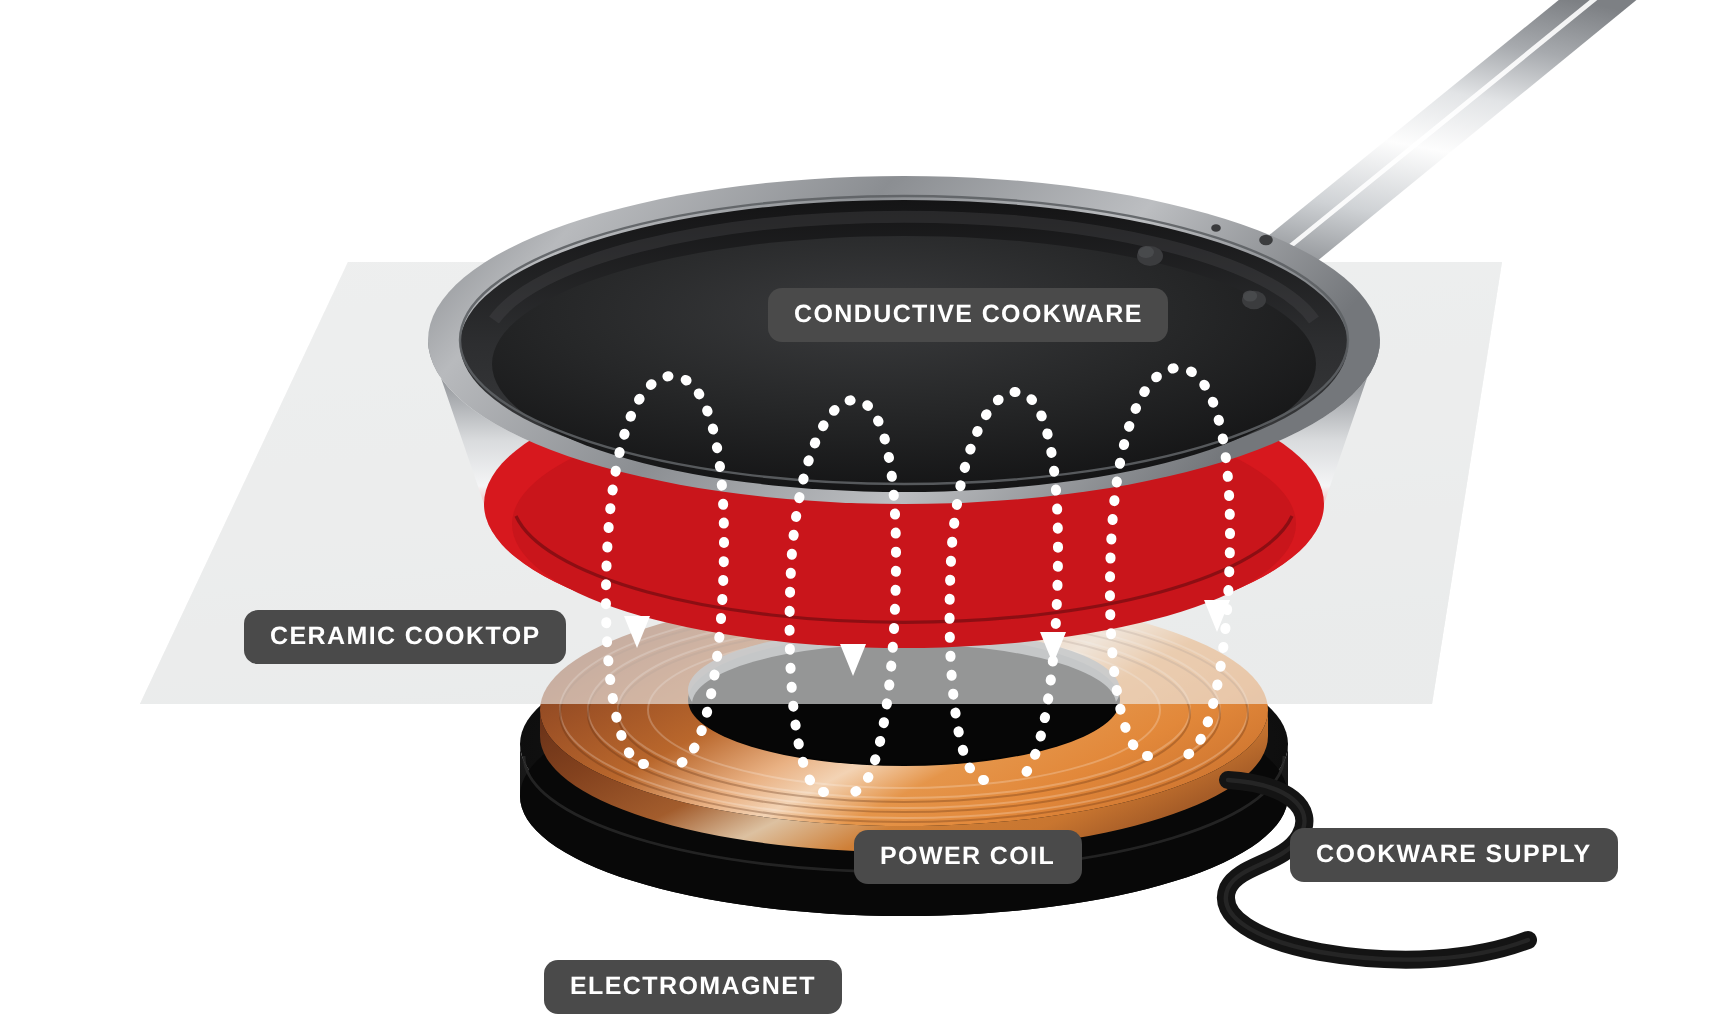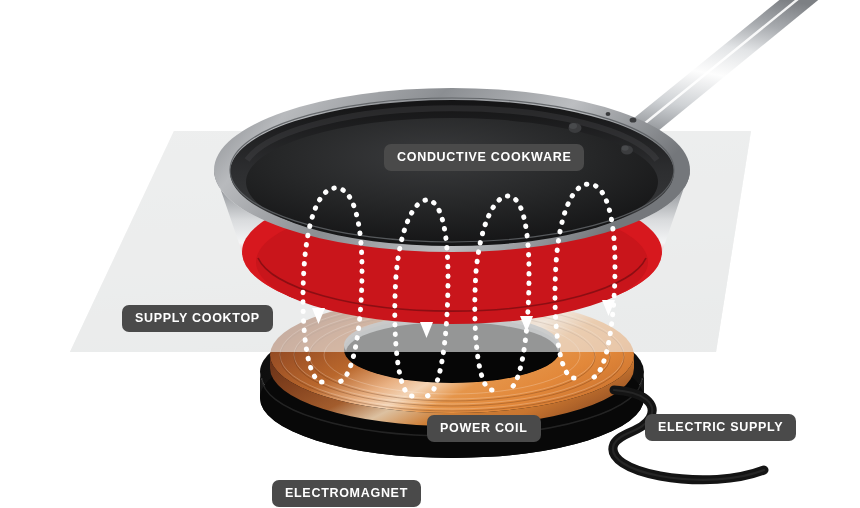--- a/index.html
+++ b/index.html
@@ -266,21 +266,21 @@
       <polygon points="290,308 303,308 296.5,324"></polygon>
       <polygon points="398,322 411,322 404.5,338"></polygon>
       <polygon points="498,316 511,316 504.5,332"></polygon>
       <polygon points="580,300 593,300 586.5,316"></polygon>
     </g>
 
   </svg>
 
   <div class="label" id="label-conductive-cookware">CONDUCTIVE COOKWARE</div>
 
-  <div class="label" id="label-ceramic-cooktop">SUPPLY COOKTOP</div>
+  <div class="label" id="label-ceramic-cooktop">CERAMIC COOKTOP</div>
 
   <div class="label" id="label-power-coil">POWER COIL</div>
 
   <div class="label" id="label-electromagnet">ELECTROMAGNET</div>
 
-  <div class="label" id="label-electric-supply">ELECTRIC SUPPLY</div>
+  <div class="label" id="label-electric-supply">COOKWARE SUPPLY</div>
 
 </div>
 
 </body></html>

